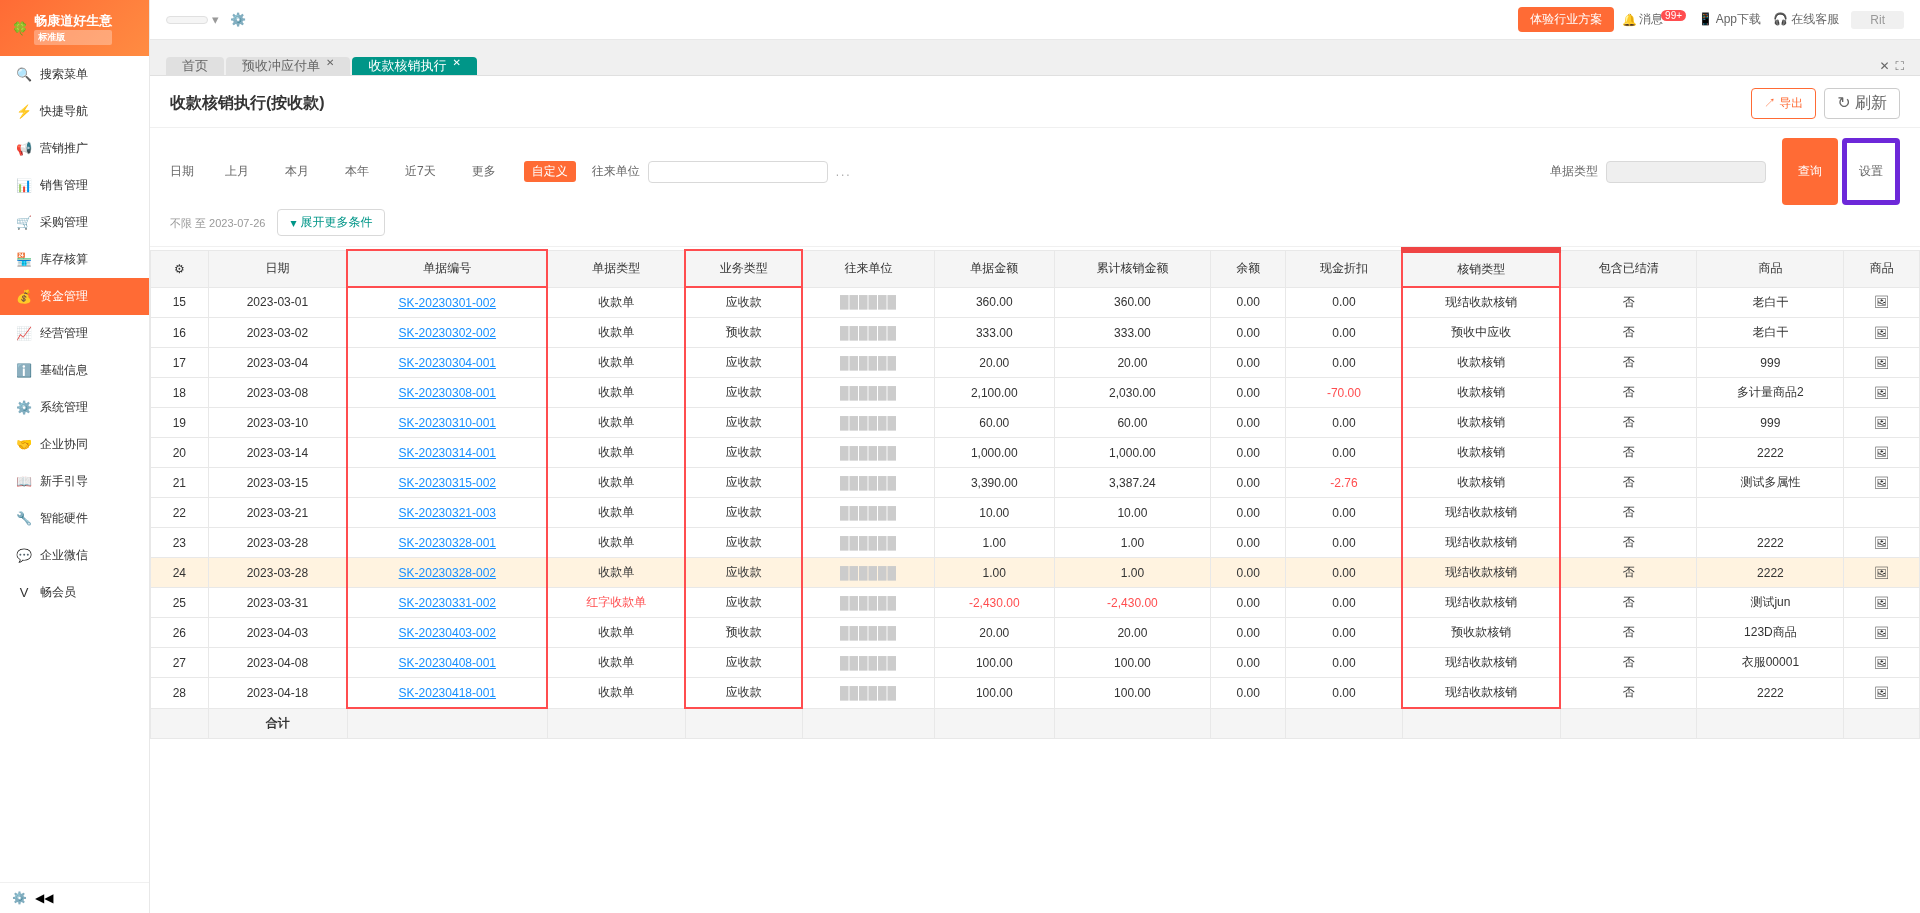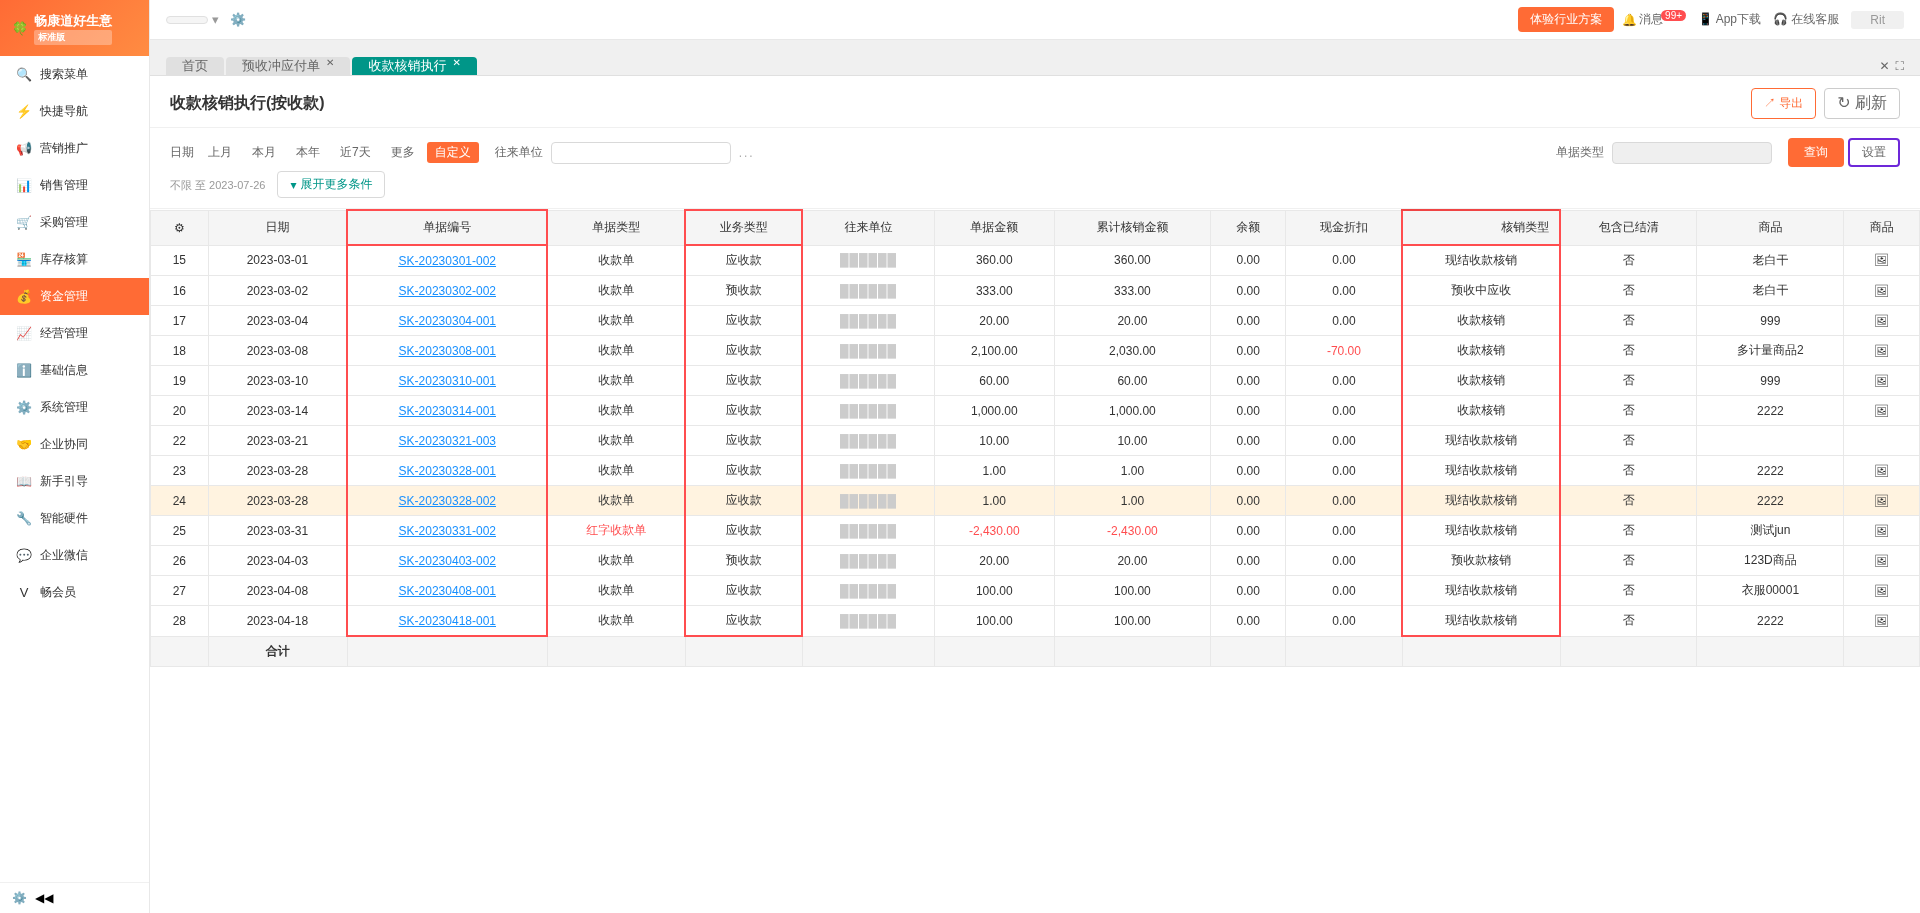--- a/index.html
+++ b/index.html
@@ -35,28 +35,28 @@
     .page-title { font-size: 16px; font-weight: bold; color: #333; }
     .page-actions { display: flex; gap: 8px; margin-left: 41px; }
     .btn-export { border: 1px solid #ff6b35; color: #ff6b35; background: white; padding: 4px 12px; border-radius: 4px; cursor: pointer; font-size: 12px; }
     .btn-refresh { border: 1px solid #ccc; color: #666; background: white; padding: 4px 12px; border-radius: 4px; cursor: pointer; font-size: 16px; }
 
     
     .filter-bar { background: #fff; padding: 10px 20px; border-bottom: 1px solid #f0f0f0; }
     .filter-row { display: flex; align-items: center; gap: 16px; flex-wrap: wrap; }
     .filter-item { display: flex; align-items: center; gap: 6px; }
     .filter-label { color: #666; font-size: 12px; white-space: nowrap; }
-    .filter-date-options { display: flex; gap: 4px; }
+    .filter-date-options { display: flex; gap: 20px; margin-left: 17px; }
     .date-opt { padding: 2px 8px; border-radius: 3px; cursor: pointer; color: #666; font-size: 12px; }
     .date-opt.custom { background: #ff6b35; color: white; padding: 2px 8px; border-radius: 3px; }
     .filter-input { border: 1px solid #d9d9d9; border-radius: 4px; padding: 3px 8px; font-size: 12px; width: 160px; }
     .filter-dots { color: #aaa; letter-spacing: 2px; }
     .filter-select { border: 1px solid #d9d9d9; border-radius: 4px; padding: 3px 24px 3px 8px; font-size: 12px; width: 160px; appearance: none; }
     .btn-query { background: #ff6b35; color: white; border: none; padding: 5px 16px; border-radius: 4px; cursor: pointer; font-size: 12px; }
-    .btn-setting { border: 2px solid #6d28d9; color: #666; background: white; padding: 4px 12px; border-radius: 4px; cursor: pointer; font-size: 12px; }
+    .btn-setting { border: 5px solid #6d28d9; color: #666; background: white; padding: 20px 12px; border-radius: 4px; cursor: pointer; font-size: 12px; }
     .expand-more { color: #009688; cursor: pointer; font-size: 12px; display: flex; align-items: center; gap: 4px; border: 1px solid #d9d9d9; border-radius: 4px; padding: 4px 12px; }
     .date-sub { font-size: 11px; color: #999; margin-top: 2px; }
 
     
     .table-container { flex: 1; overflow: auto; background: #fff; margin: 0; }
     table { width: 100%; border-collapse: collapse; font-size: 12px; }
     thead tr { background: #f5f5f5; }
     th { padding: 8px 10px; border: 1px solid #e8e8e8; color: #333; font-weight: 500; white-space: nowrap; text-align: center; }
     td { padding: 6px 10px; border: 1px solid #e8e8e8; color: #333; white-space: nowrap; text-align: center; }
     tr.highlighted td { background: #fff3e0; }
@@ -263,21 +263,21 @@
           <th>⚙</th>
           <th>日期</th>
           <th class="col-sn-header first-sn" style="border-top:2px solid #ff4d4f;">单据编号</th>
           <th>单据类型</th>
           <th class="col-type-header" style="border-top:2px solid #ff4d4f;">业务类型</th>
           <th>往来单位</th>
           <th>单据金额</th>
           <th>累计核销金额</th>
           <th>余额</th>
           <th>现金折扣</th>
-          <th class="col-hx-header" style="border-top:2px solid #ef4444;text-align:right;">核销类型</th>
+          <th class="col-hx-header" style="border-top:6px solid #ef4444;">核销类型</th>
           <th>包含已结清</th>
           <th>商品</th>
           <th>商品</th>
         </tr>
       </thead>
       <tbody id="table-body">
       <tr>
             <td>15</td>
             <td>2023-03-01</td>
             <td class="col-sn-cell" style="border-top: 2px solid rgb(255, 77, 79); text-decoration: underline;"><a class="link" href="#">SK-20230301-002</a></td>
@@ -367,20 +367,36 @@
             <td>1,000.00</td>
             <td>1,000.00</td>
             <td>0.00</td>
             <td>0.00</td>
             <td class="col-hx-cell">收款核销</td>
             <td>否</td>
             <td>2222</td>
             <td>🖼</td>
           </tr>
           <tr>
+            <td>21</td>
+            <td>2023-03-15</td>
+            <td class="col-sn-cell"><a class="link" href="#">SK-20230315-002</a></td>
+            <td>收款单</td>
+            <td class="col-type-cell">应收款</td>
+            <td style="color: rgb(204, 204, 204); letter-spacing: 1px;">██████</td>
+            <td>3,390.00</td>
+            <td>3,387.24</td>
+            <td>0.00</td>
+            <td class="negative">-2.76</td>
+            <td class="col-hx-cell">收款核销</td>
+            <td>否</td>
+            <td>测试多属性</td>
+            <td>🖼</td>
+          </tr>
+          <tr>
             <td>22</td>
             <td>2023-03-21</td>
             <td class="col-sn-cell"><a class="link" href="#">SK-20230321-003</a></td>
             <td>收款单</td>
             <td class="col-type-cell">应收款</td>
             <td style="color: rgb(204, 204, 204); letter-spacing: 1px;">██████</td>
             <td>10.00</td>
             <td>10.00</td>
             <td>0.00</td>
             <td>0.00</td>

